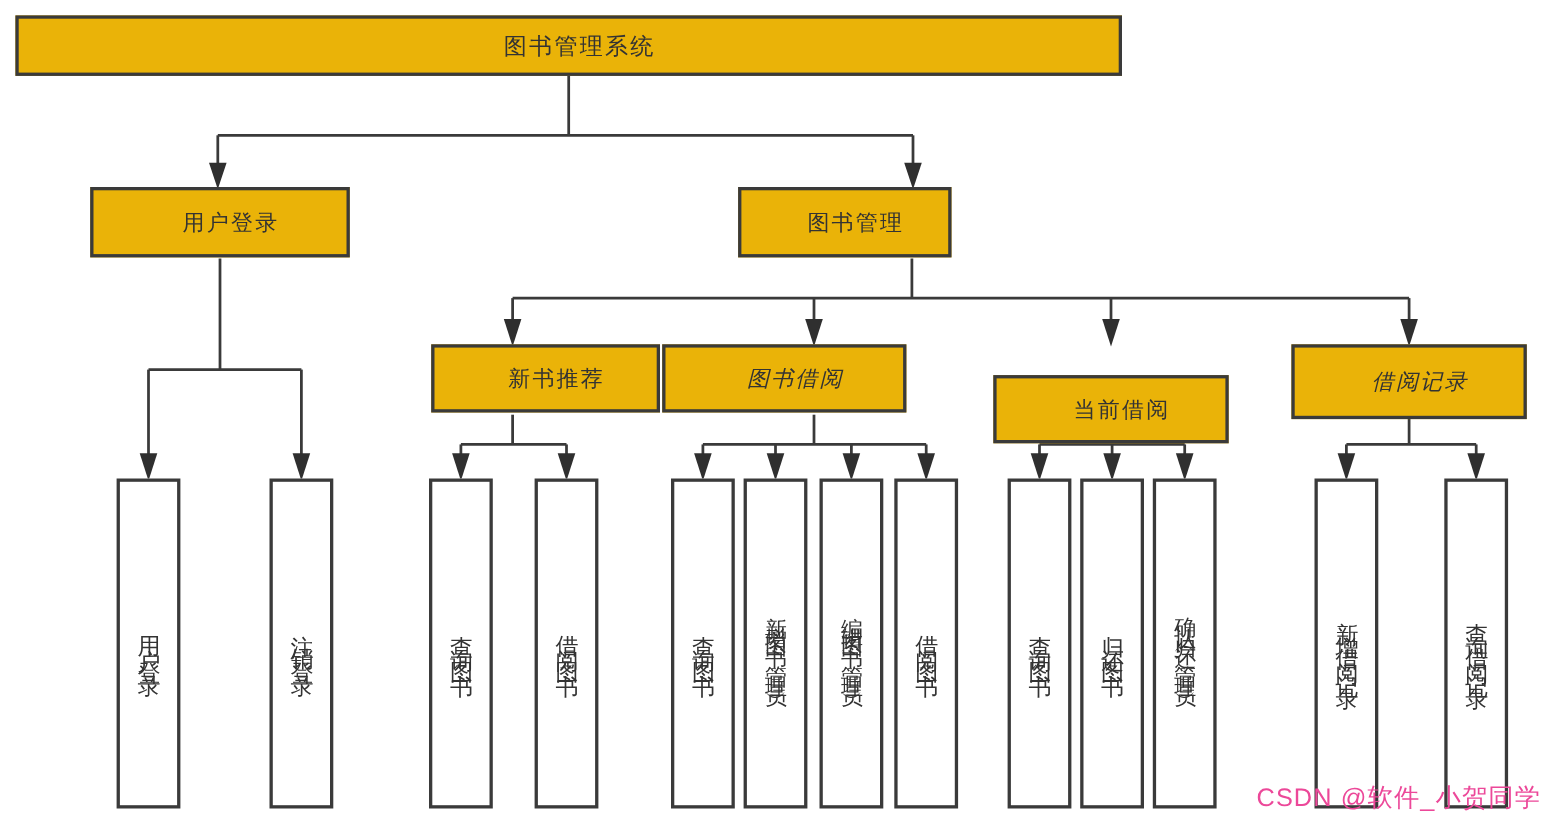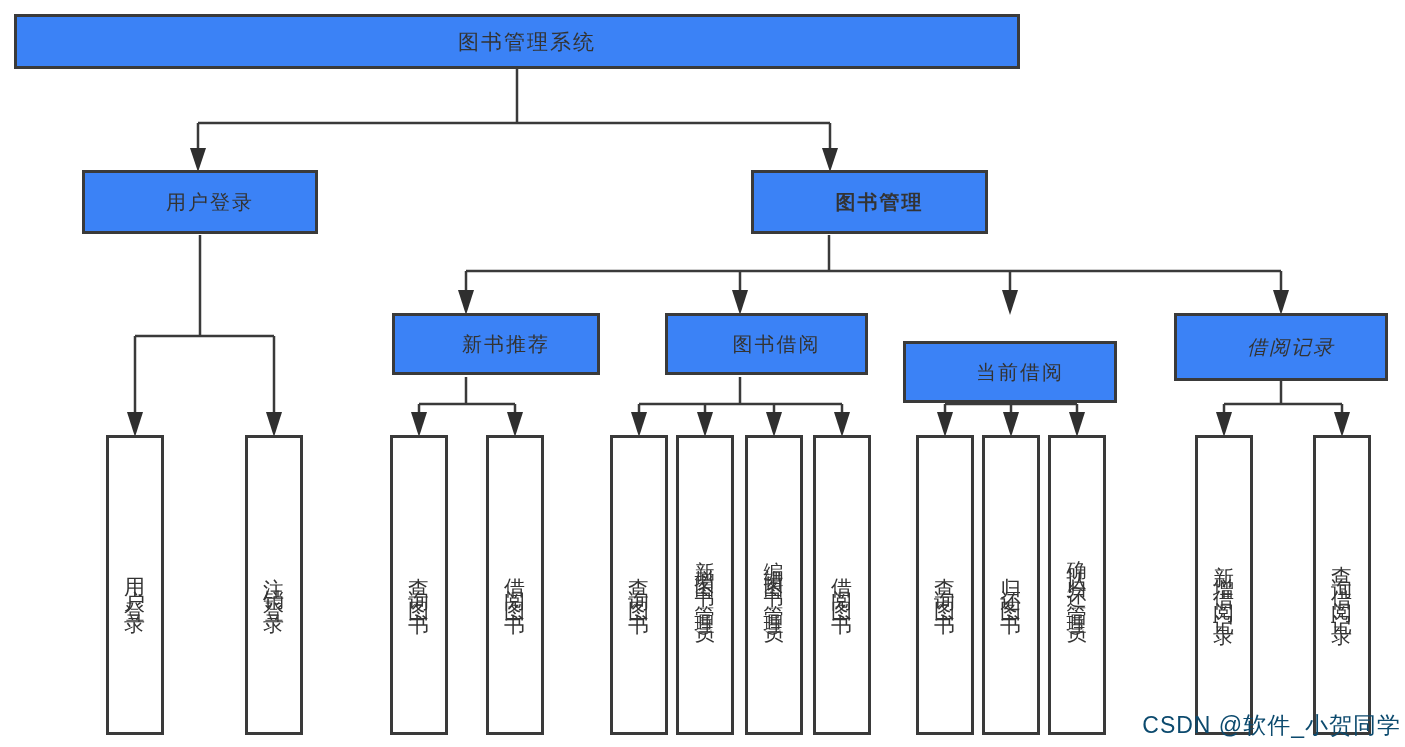--- a/index.html
+++ b/index.html
@@ -1,31 +1,31 @@
 <!DOCTYPE html>
 <html><head>
 <meta charset="utf-8">
 <style>
   html,body{margin:0;padding:0;background:#ffffff;}
   body{width:1405px;height:747px;position:relative;overflow:hidden;
        font-family:"Liberation Sans","DejaVu Sans",sans-serif;color:#333333;}
   #canvas{position:absolute;inset:0;width:1405px;height:747px;}
   svg.connectors{position:absolute;left:0;top:0;width:1405px;height:747px;pointer-events:none;}
-  .node{position:absolute;box-sizing:border-box;background:#3b82f6;border:3px solid #3a3a3a;
+  .node{position:absolute;box-sizing:border-box;background:#eab308;border:3px solid #3a3a3a;
         display:flex;align-items:center;justify-content:center;
         font-size:20px;letter-spacing:2px;color:#333333;padding-left:20px;}
   .node.root{font-size:21px;}
   .leaf{position:absolute;box-sizing:border-box;background:#ffffff;border:3px solid #3a3a3a;
         width:58px;height:300px;top:435px;
         display:flex;align-items:center;justify-content:center;
         writing-mode:vertical-rl;text-orientation:mixed;
         font-size:21px;letter-spacing:12px;line-height:1;color:#333333;}
   .leaf.long{letter-spacing:9px;font-size:20px;}
   .watermark{position:absolute;right:4px;top:710px;z-index:10;
-             font-size:23px;letter-spacing:1px;color:#0c4a6e;}
+             font-size:23px;letter-spacing:1px;color:#ec4899;}
 </style>
 </head>
 <body>
 
 <div id="canvas">
 
   <svg class="connectors" viewBox="0 0 1405 747" xmlns="http://www.w3.org/2000/svg">
     <g stroke="#3a3a3a" stroke-width="2.5" fill="none">
       <line x1="517" y1="69" x2="517" y2="123"></line>
       <line x1="198" y1="123" x2="830" y2="123"></line>
@@ -110,24 +110,24 @@
     </g>
     <g fill="#2f2f2f" stroke="none">
       <polygon points="1216,412 1232,412 1224,437"></polygon>
       <polygon points="1334,412 1350,412 1342,437"></polygon>
     </g>
   </svg>
 
   <div class="node root" style="left:14px;top:14px;width:1006px;height:55px;">图书管理系统</div>
 
   <div class="node" style="left:82px;top:170px;width:236px;height:64px;">用户登录</div>
-  <div class="node" style="left:751px;top:170px;width:237px;height:64px;font-weight:bold;">图书管理</div>
+  <div class="node" style="left:671px;top:170px;width:194px;height:64px;">图书管理</div>
 
   <div class="node" style="left:362px;top:313px;width:208px;height:62px;margin-left:30px;">新书推荐</div>
-  <div class="node" style="left:665px;top:313px;width:203px;height:62px;">图书借阅</div>
+  <div class="node" style="left:602px;top:313px;width:222px;height:62px;font-style:italic;">图书借阅</div>
   <div class="node" style="left:903px;top:313px;width:214px;height:62px;margin-top:28px;">当前借阅</div>
   <div class="node" style="left:1174px;top:313px;width:214px;height:68px;font-style:italic;">借阅记录</div>
 
   <div class="leaf" style="left:106px;">用户登录</div>
   <div class="leaf" style="left:245px;">注销登录</div>
 
   <div class="leaf" style="left:390px;">查询图书</div>
   <div class="leaf" style="left:486px;">借阅图书</div>
 
   <div class="leaf" style="left:610px;">查询图书</div>

